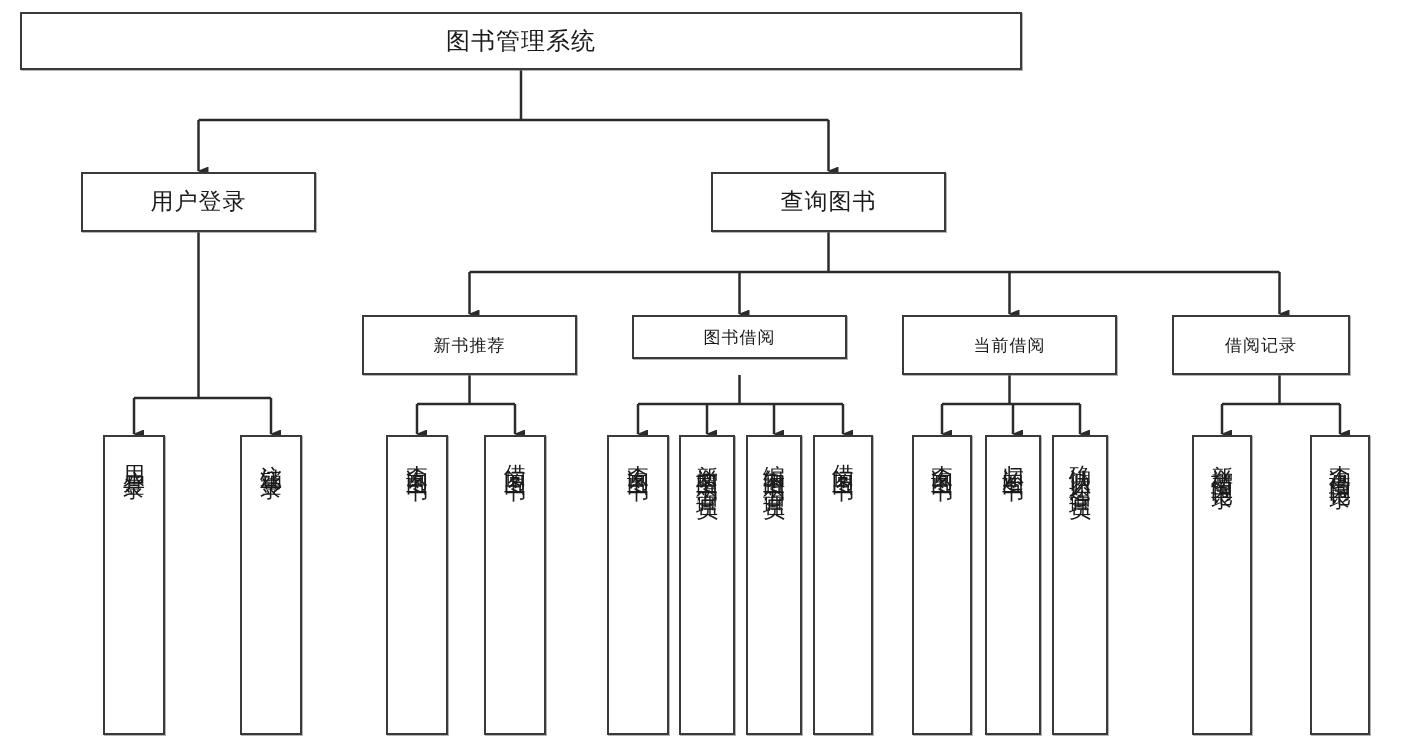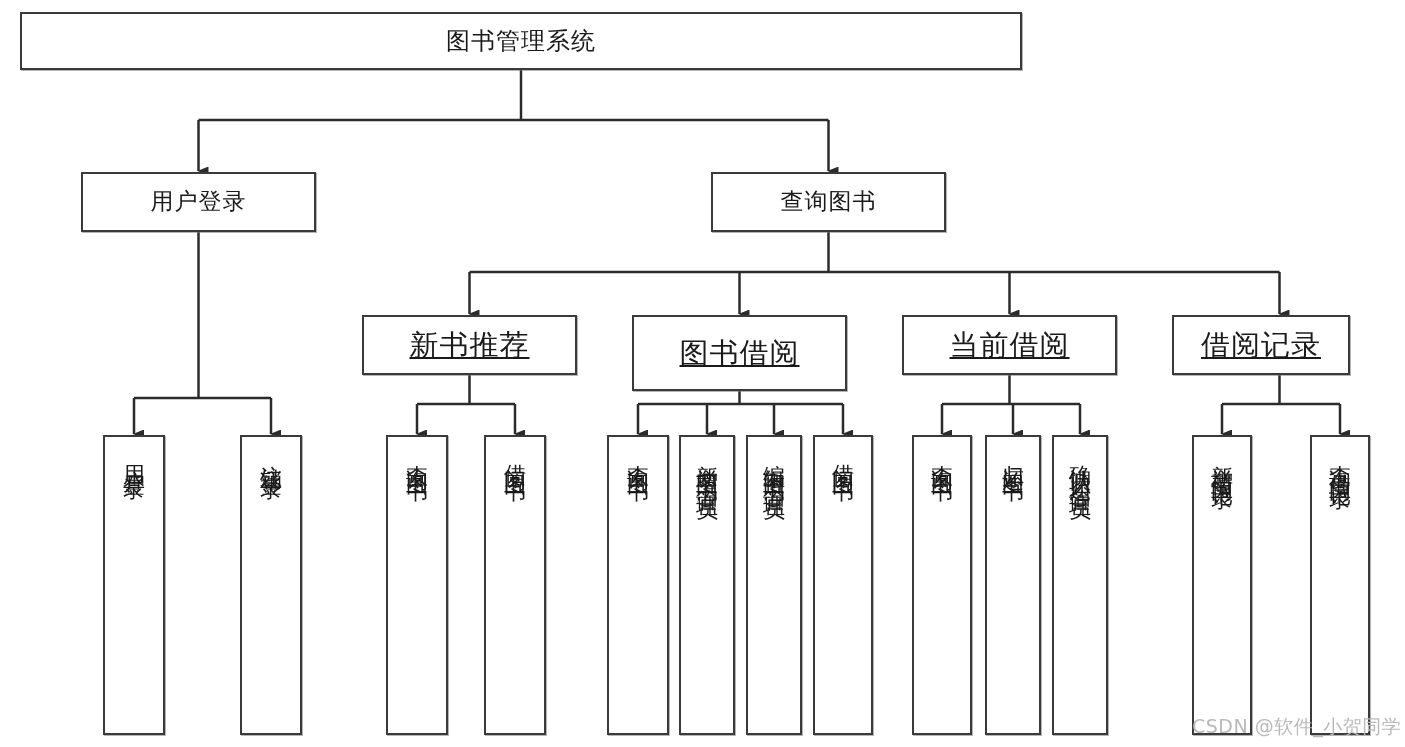--- a/index.html
+++ b/index.html
@@ -57,21 +57,21 @@
   .node.vertical .node-label {
     writing-mode: vertical-rl;
     text-orientation: upright;
     font-size: 22px;
     letter-spacing: 5px;
     line-height: 1;
     margin: 0 auto;
   }
   .node.level-1 .node-label { font-size: 24px; }
   .node.level-2 .node-label { font-size: 23px; }
-  .node.level-3 .node-label { font-size: 29px; text-decoration: underline; }
+  .node.level-3 .node-label { font-size: 17px; }
   .watermark {
     position: absolute;
     color: #b9b9b9;
     font-size: 19px;
     white-space: nowrap;
     letter-spacing: 0.5px;
     font-family: "DejaVu Sans", "Liberation Sans", sans-serif;
   }
 </style>
 </head>
@@ -128,21 +128,21 @@
       </div>
       <div class="node level-2 horizontal" style="left: 81px; top: 172px; width: 235px; height: 60px;">
         <span class="node-label">用户登录</span>
       </div>
       <div class="node level-2 horizontal" style="left: 711px; top: 172px; width: 235px; height: 60px;">
         <span class="node-label">查询图书</span>
       </div>
       <div class="node level-3 horizontal" style="left: 362px; top: 315px; width: 215px; height: 60px;">
         <span class="node-label">新书推荐</span>
       </div>
-      <div class="node level-3 horizontal" style="left: 632px; top: 315px; width: 215px; height: 76px;">
+      <div class="node level-3 horizontal" style="left: 632px; top: 315px; width: 215px; height: 44px;">
         <span class="node-label">图书借阅</span>
       </div>
       <div class="node level-3 horizontal" style="left: 902px; top: 315px; width: 215px; height: 60px; align-items: center;">
         <span class="node-label">当前借阅</span>
       </div>
       <div class="node level-3 horizontal" style="left: 1172px; top: 315px; width: 178px; height: 60px;">
         <span class="node-label">借阅记录</span>
       </div>
       <div class="node level-4 vertical" style="left: 103px; top: 435px; width: 62px; height: 300px;">
         <span class="node-label">用户登录</span>
@@ -178,15 +178,14 @@
         <span class="node-label">确认归还（管理员）</span>
       </div>
       <div class="node level-4 vertical" style="left: 1192px; top: 435px; width: 60px; height: 300px;">
         <span class="node-label">新增借阅记录</span>
       </div>
       <div class="node level-4 vertical" style="left: 1310px; top: 435px; width: 60px; height: 300px;">
         <span class="node-label">查询借阅记录</span>
       </div>
     </div>
 
-  <div class="watermark" style="left: 1192px; top: 714px;">CSDN @软件_小贺同学</div>
 
 </div>
 
 </body></html>

